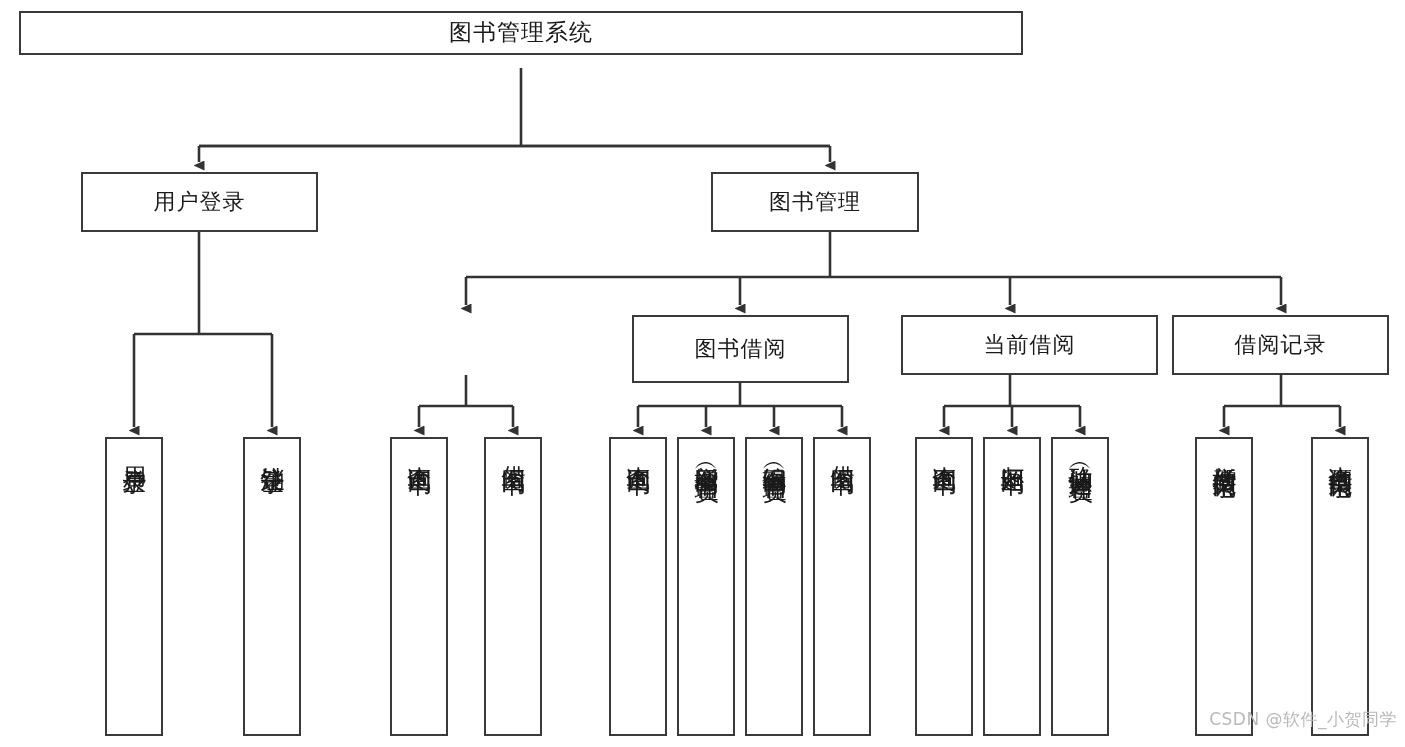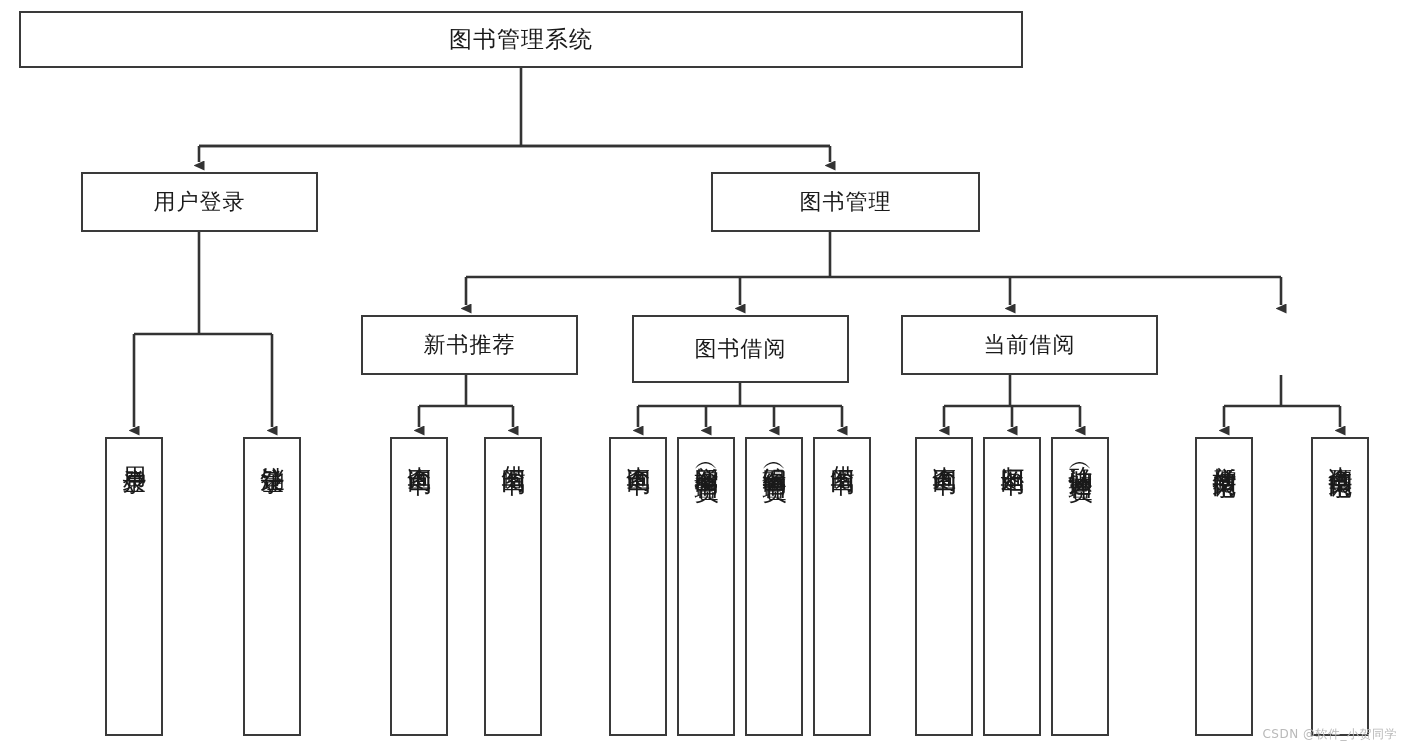--- a/index.html
+++ b/index.html
@@ -55,22 +55,22 @@
     letter-spacing: 2px;
     color: #1a1a1a;
     white-space: nowrap;
   }
   .node-root {
     font-size: 23px;
   }
   #watermark {
     position: absolute;
     right: 8px;
-    bottom: 4px;
-    font-size: 12px;
+    bottom: 16px;
+    font-size: 17px;
     color: #b9b9b9;
     white-space: nowrap;
     letter-spacing: 0.5px;
   }
 </style>
 </head>
 <body>
 
 <div id="diagram-root">
 
@@ -121,44 +121,44 @@
       <path d="M1012,406 L1012,427" marker-end="url(#arrow)"></path>
       <path d="M1080,406 L1080,427" marker-end="url(#arrow)"></path>
 
       <path d="M1281,375 L1281,406"></path>
       <path d="M1224,406 L1340,406"></path>
       <path d="M1224,406 L1224,427" marker-end="url(#arrow)"></path>
       <path d="M1340,406 L1340,427" marker-end="url(#arrow)"></path>
     </g>
   </svg>
 
-  <div class="node node-h node-root" style="left:19px; top:11px; width:1004px; height:57px;">
+  <div class="node node-h node-root" style="left:19px; top:11px; width:1004px; height:44px;">
     <span>图书管理系统</span>
   </div>
 
   <div class="node node-h" style="left:81px; top:172px; width:237px; height:60px;">
     <span>用户登录</span>
   </div>
 
-  <div class="node node-h" style="left:711px; top:172px; width:269px; height:60px;">
+  <div class="node node-h" style="left:711px; top:172px; width:208px; height:60px;">
     <span>图书管理</span>
   </div>
 
-  <div class="node node-h" style="left:361px; top:315px; width:217px; height:60px;">
-    <span>新书推荐</span>
-  </div>
 
   <div class="node node-h" style="left:632px; top:315px; width:217px; height:68px;">
     <span>图书借阅</span>
   </div>
 
   <div class="node node-h" style="left:901px; top:315px; width:257px; height:60px;">
     <span>当前借阅</span>
   </div>
 
+  <div class="node node-h" style="left:1172px; top:315px; width:217px; height:60px;">
+    <span>借阅记录</span>
+  </div>
 
   <div class="node node-v" style="left:105px; top:437px; width:58px; height:299px;">
     <span class="vtext">用户登录</span>
   </div>
 
   <div class="node node-v" style="left:243px; top:437px; width:58px; height:299px;">
     <span class="vtext">注销登录</span>
   </div>
 
   <div class="node node-v" style="left:390px; top:437px; width:58px; height:299px;">

